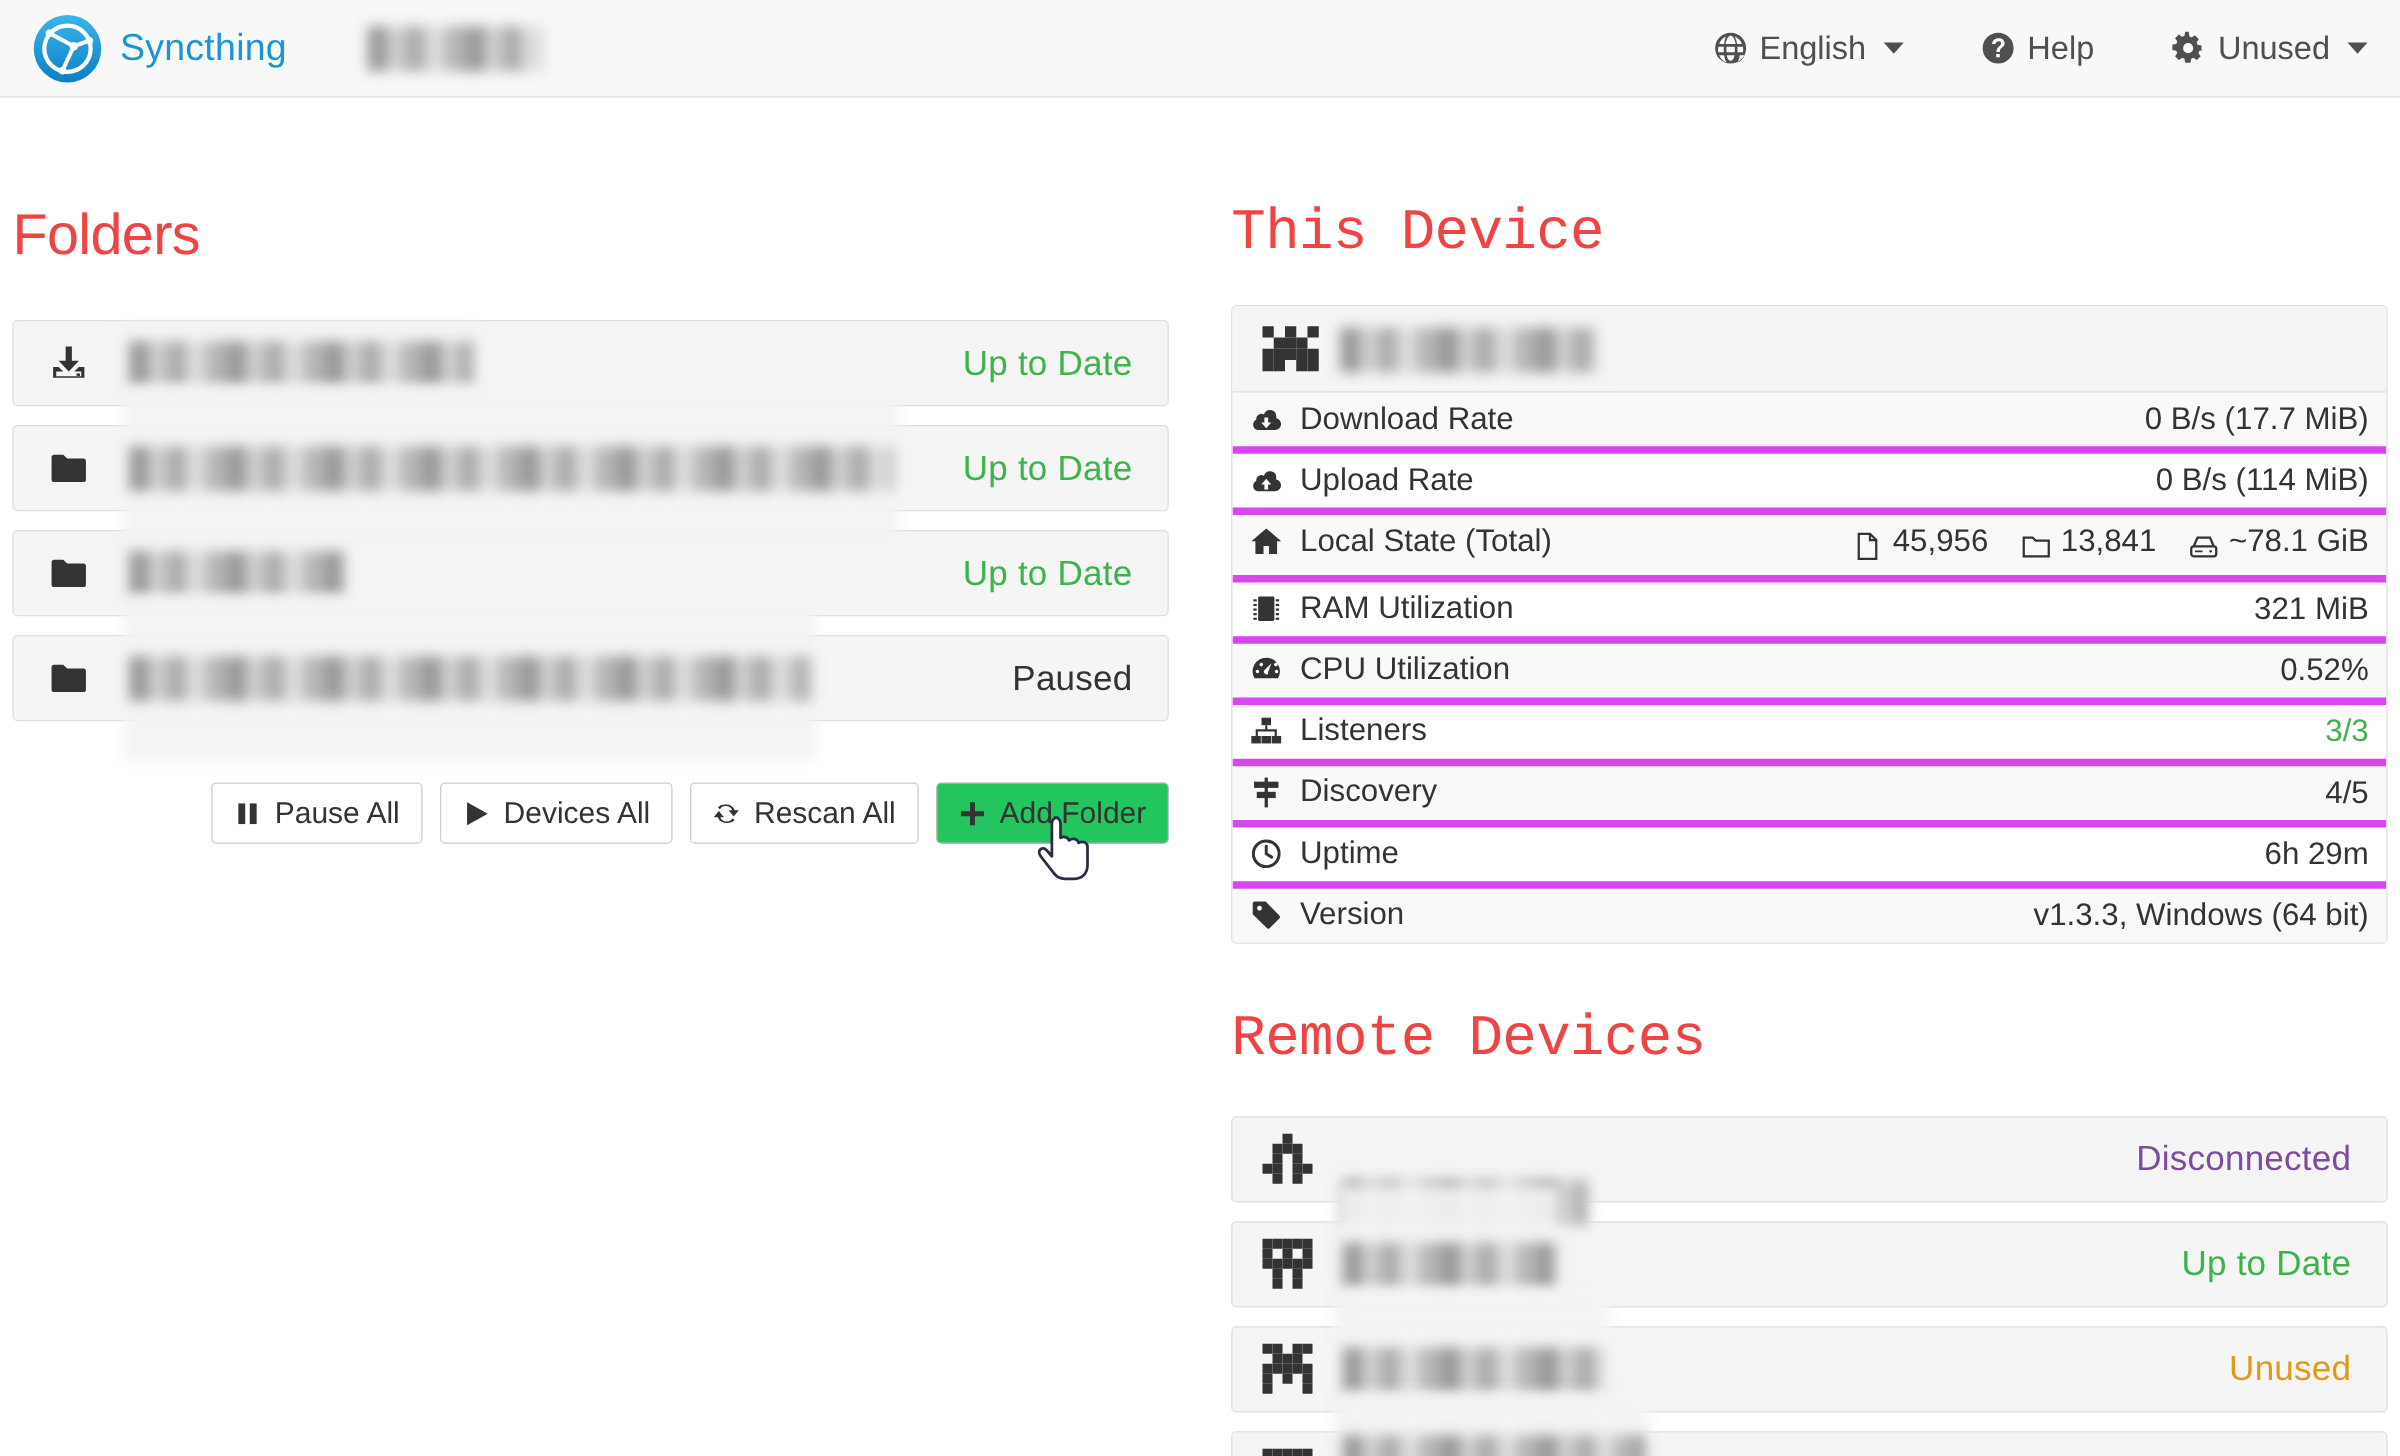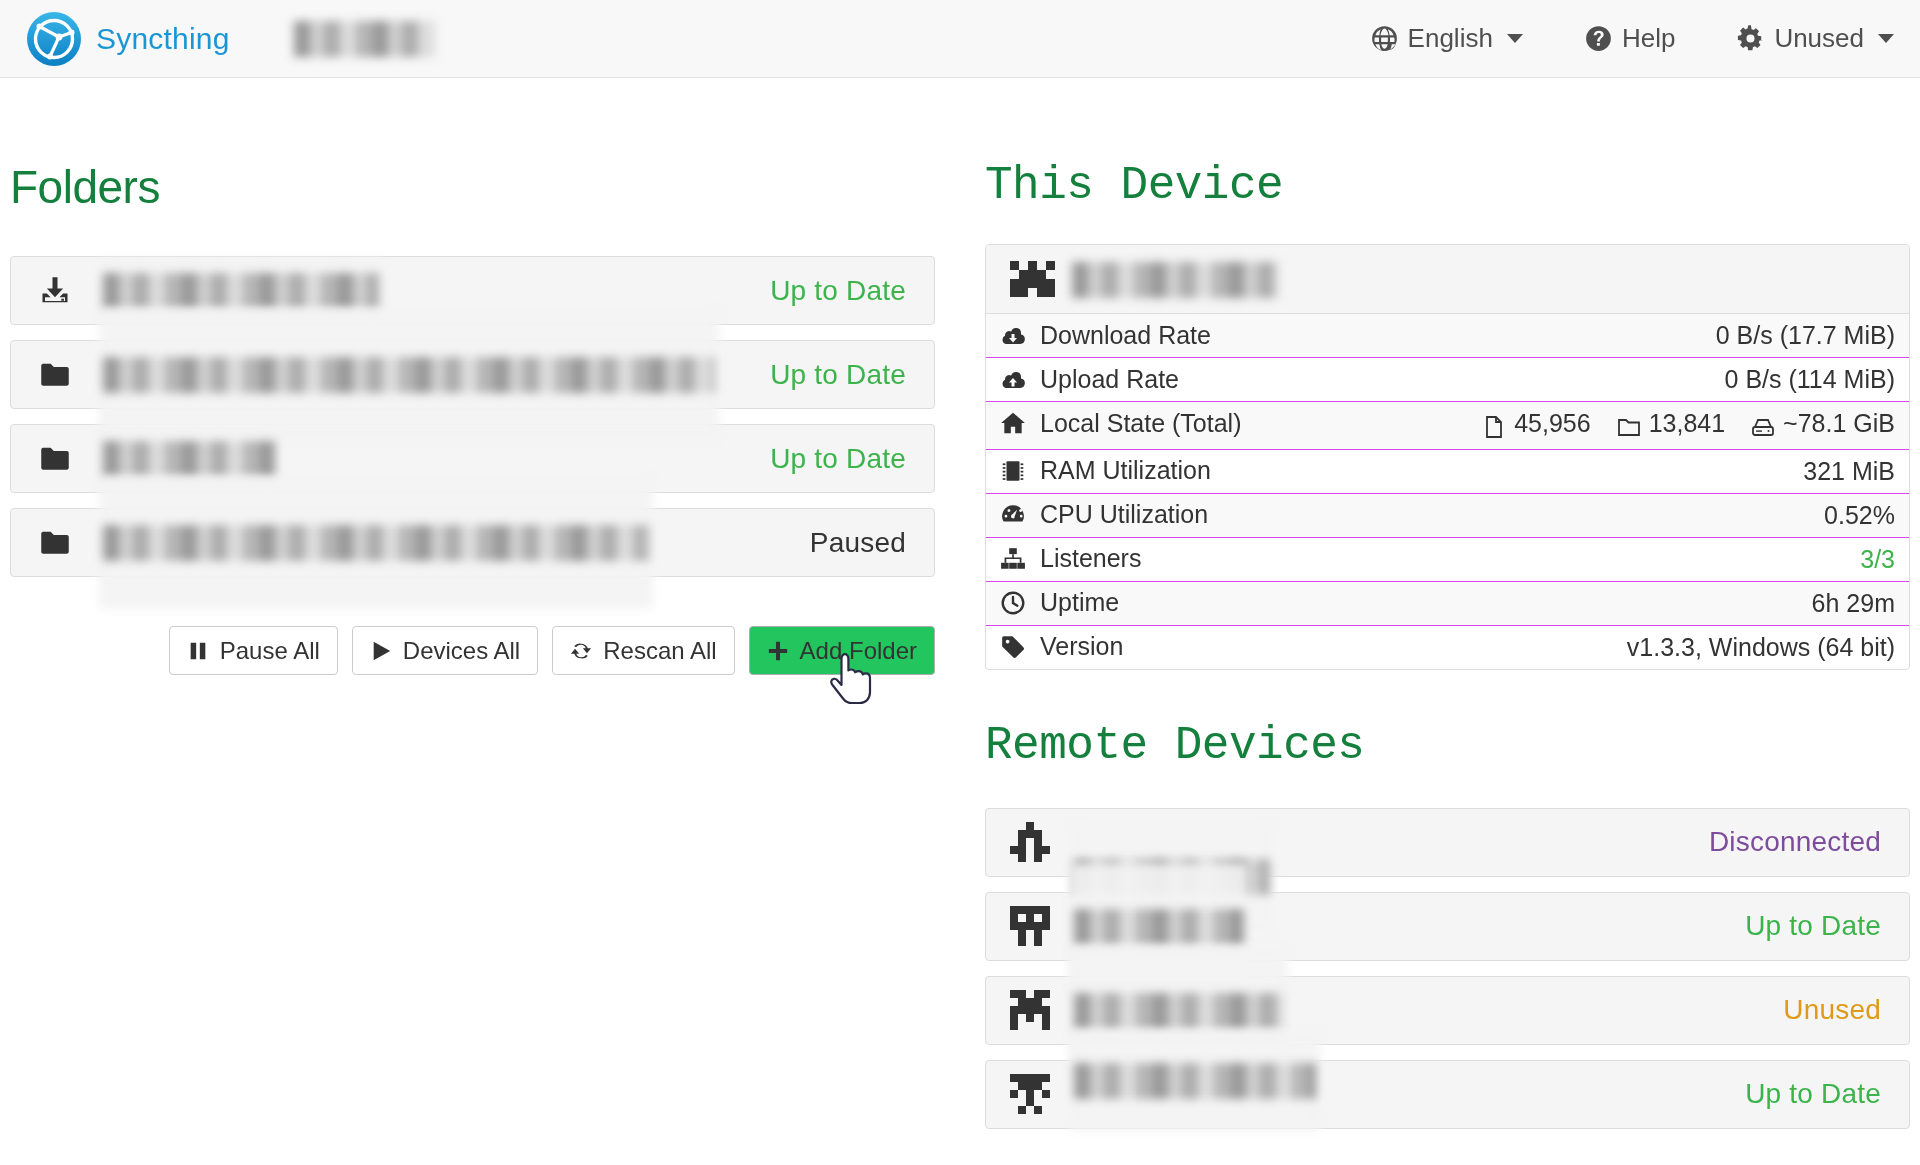--- a/index.html
+++ b/index.html
@@ -14,21 +14,21 @@
   .brand-name { font-size:30px; font-weight:normal; color:#1a96d5; letter-spacing:.2px; }
   .nav-chip { margin-left:60px; }
   .nav-right { margin-left:auto; display:flex; align-items:center; gap:62px; }
   .nav-item { display:flex; align-items:center; gap:10px; font-size:26px; color:#4f4f4f; cursor:pointer; }
   .nav-item svg { width:27px; height:27px; }
   .caret { width:0; height:0; border-left:8px solid transparent; border-right:8px solid transparent;
     border-top:9px solid #4f4f4f; margin-left:4px; }
 
   
   .main { display:grid; grid-template-columns:925px 925px; column-gap:50px; padding:0 10px; }
-  h2.sect { font-size:46px; font-weight:300; color:#15803d; letter-spacing:-.5px; }
+  h2.sect { font-size:46px; font-weight:300; color:#ef4444; letter-spacing:-.5px; }
   .left h2.sect  { margin:82px 0 42px; }
   .right h2.sect { margin:82px 0 32px;font-family:Liberation Mono, monospace; }
   h2.sect.remote { margin:50px 0 36px; }
 
   
   .rowpanel { height:69px; background:#f5f5f5; border:1px solid #ddd; border-radius:4px;
     margin-bottom:15px; display:flex; align-items:center; padding:0 24px; position:relative; cursor:pointer; }
   .rowpanel .ricon { width:40px; display:flex; justify-content:center; }
   .rowpanel .status { margin-left:auto; font-size:28px; font-weight:300; letter-spacing:.2px; padding-right:4px; }
 
@@ -59,21 +59,21 @@
     font-size:24px; color:#333; display:flex; align-items:center; gap:11px; cursor:pointer; }
   .btn svg { width:22px; height:22px; }
   .btn.hovered { background:#22c55e; border-color:#adadad; }
 
   
   .panel { border:1px solid #ddd; border-radius:4px; overflow:hidden; }
   .devhead { height:69px; background:#f5f5f5; display:flex; align-items:center; padding:0 24px;
     position:relative; border-bottom:1px solid #ddd; cursor:pointer; }
   .stats { width:100%; border-collapse:collapse; }
   .stats tr:nth-child(odd) { background:#f9f9f9; }
-  .stats tr + tr { border-top:1px solid #d946ef; }
+  .stats tr + tr { border-top:6px solid #d946ef; }
   .stats td { font-size:25px; padding:7px 14px; height:42px; vertical-align:middle; }
   .stats td.lbl { display:flex; align-items:center; gap:14px; border:none; }
   .stats td.val { text-align:right; white-space:nowrap; }
   .stats .lbl svg { width:26px; height:26px; flex:0 0 auto; }
   .valparts { display:inline-flex; align-items:center; gap:8px; }
   .valparts svg { width:24px; height:24px; margin-left:18px; position:relative; top:3px; }
 
   
   .identicon { display:grid; gap:0; }
   .identicon i { display:block; }
@@ -335,20 +335,31 @@
                   <rect x="8.5" y="15.5" width="7" height="5.5"></rect>
                   <rect x="16" y="15.5" width="7" height="5.5"></rect>
                   <path d="M11.2 7.5h1.6v3h7v5h-1.6v-3.4H5.8V15.5H4.2v-5h7v-3z"></path>
                 </svg>
                 <span>Listeners</span>
               </td>
               <td class="val" style="color: rgb(60, 180, 75);">3/3</td>
             </tr>
             <tr>
               <td class="lbl">
+                <svg viewBox="0 0 24 24" class="icon-dark">
+                  <rect x="10.8" y="1" width="2.4" height="22"></rect>
+                  <rect x="3" y="4" width="18" height="4.6"></rect>
+                  <rect x="5" y="11.5" width="14" height="4.6"></rect>
+                </svg>
+                <span>Discovery</span>
+              </td>
+              <td class="val">4/5</td>
+            </tr>
+            <tr>
+              <td class="lbl">
                 <svg viewBox="0 0 24 24" fill="none" stroke="#333" stroke-width="2.2">
                   <circle cx="12" cy="12" r="9.5"></circle>
                   <path d="M12 6.5V12l4 2.5" stroke-linecap="round"></path>
                 </svg>
                 <span>Uptime</span>
               </td>
               <td class="val">6h 29m</td>
             </tr>
             <tr>
               <td class="lbl">

